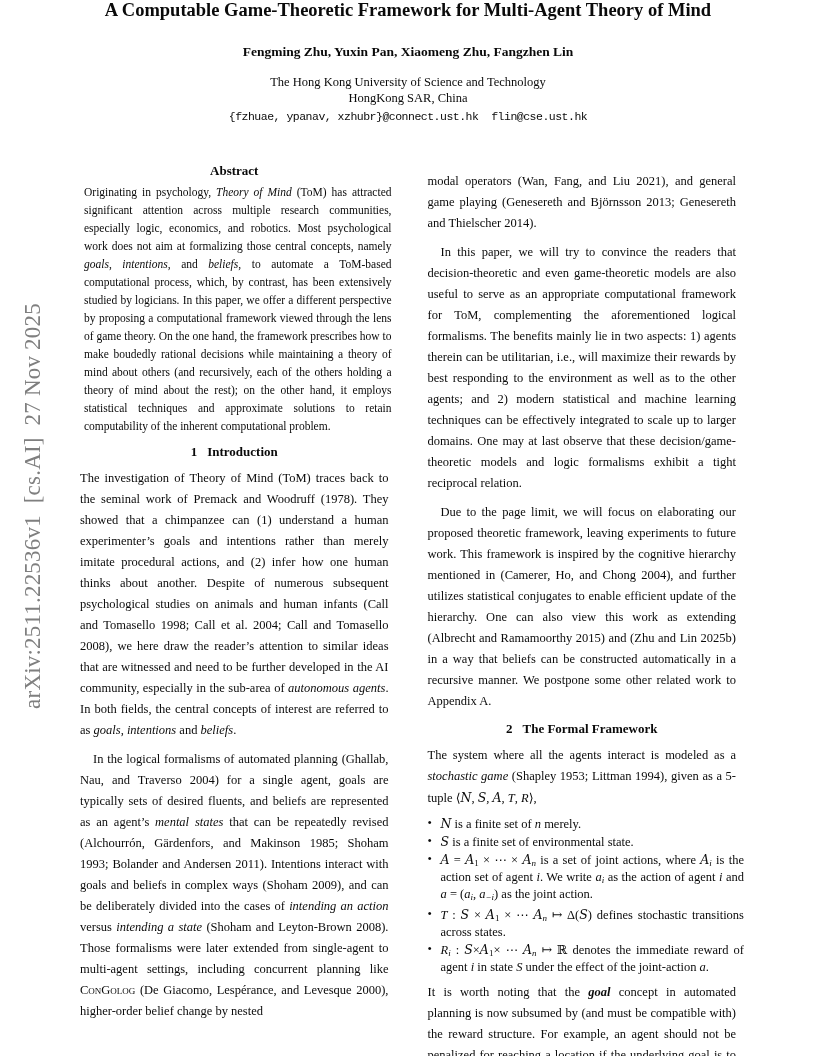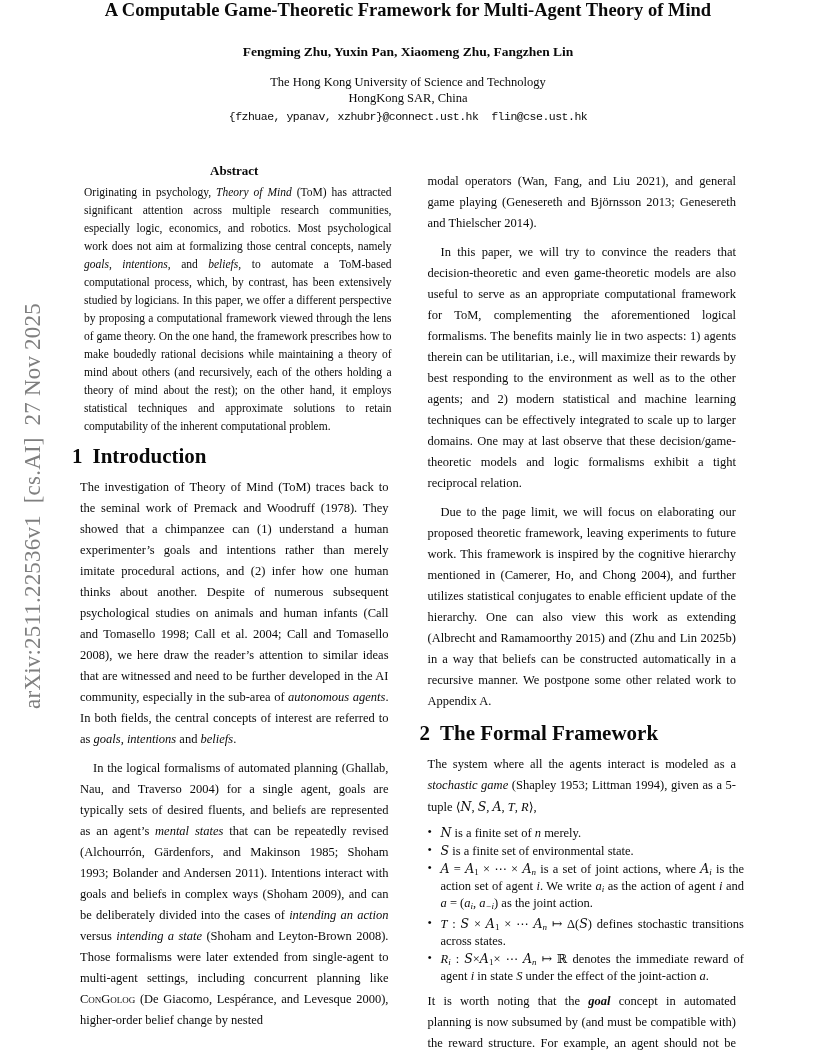--- a/index.html
+++ b/index.html
@@ -74,22 +74,22 @@
   .abstract {
     margin: 0;
     font-size: 11.5px;
     line-height: 18px;
     text-align: justify;
     hyphens: auto;
     padding: 0 5px 0 12px;
   }
   .sec {
     margin: 9px 0 5px 0;
-    text-align: left;
-    font-size: 21px;
+    text-align: center;
+    font-size: 13px;
     font-weight: bold;
   }
   .sec .sec-num { margin-right: 10px; }
   .body-p {
     margin: 8px;
     font-size: 12.5px;
     line-height: 21px;
     text-align: justify;
     hyphens: auto;
   }

